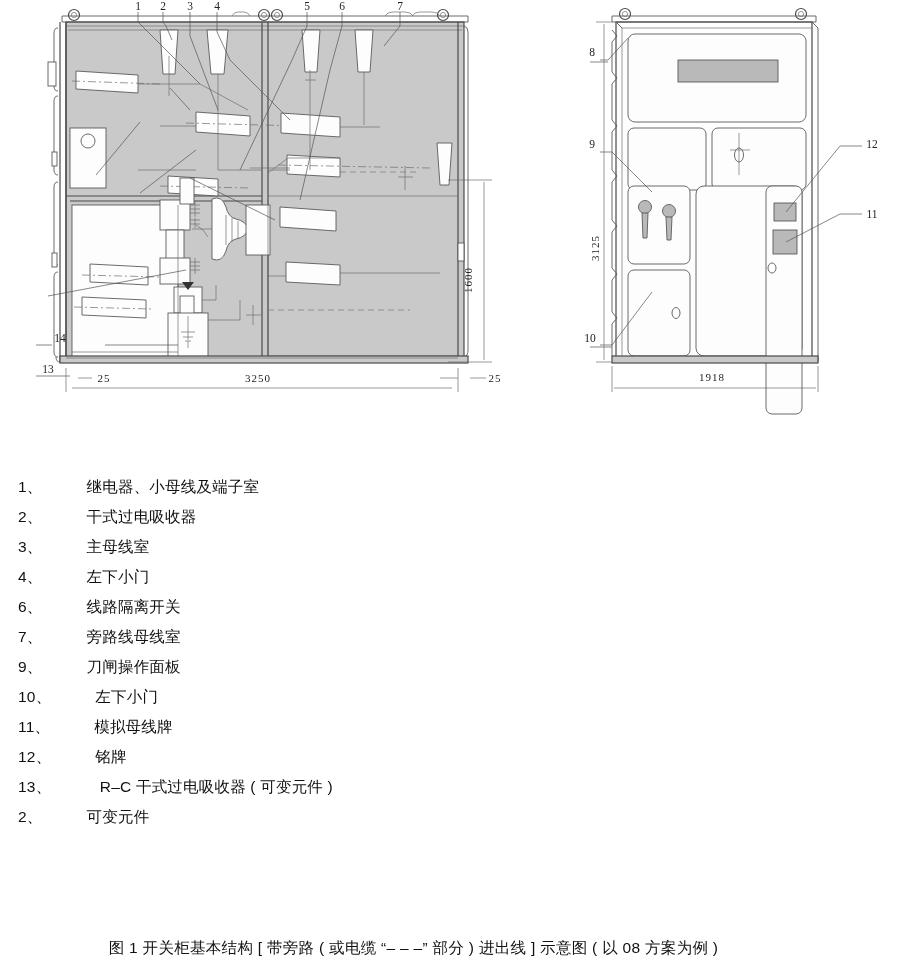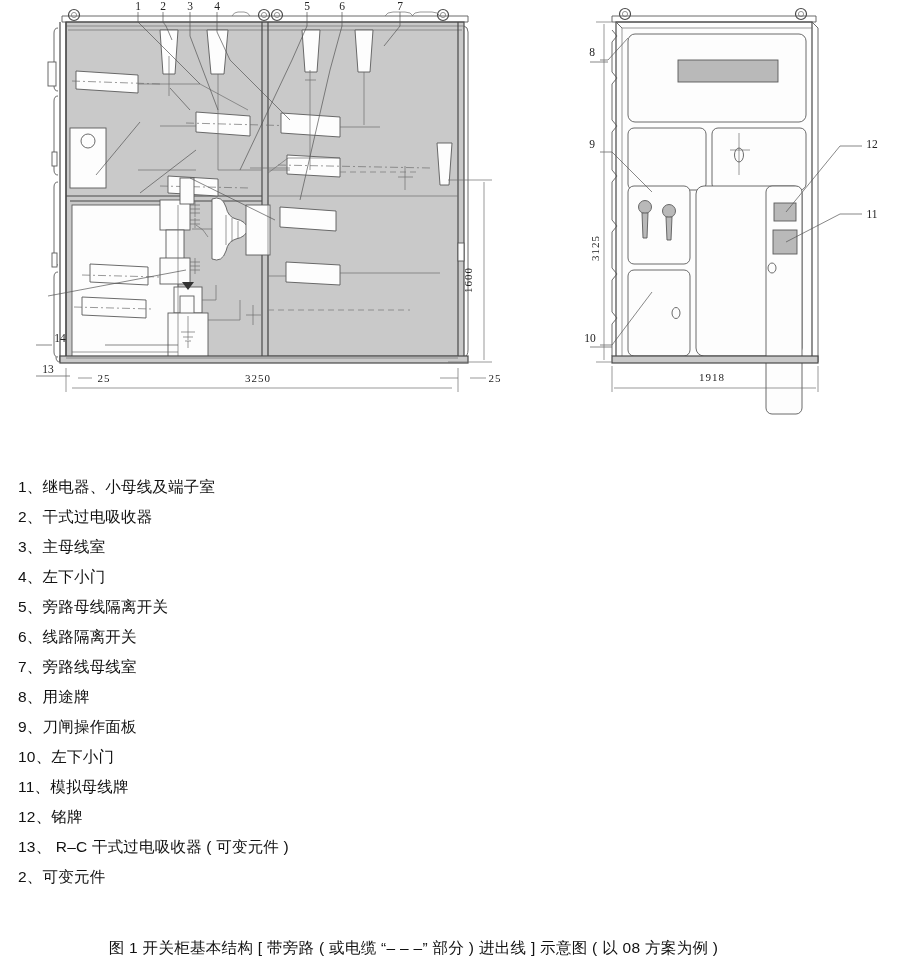--- a/index.html
+++ b/index.html
@@ -30,21 +30,21 @@
     width: 520px;
   }
   .legend-item {
     font-size: 15.5px;
     line-height: 30px;
     white-space: nowrap;
     letter-spacing: 0.2px;
     color: #111;
   }
   .legend-num { display: inline; }
-  .legend-label { display: inline; }
+  .legend-label { display: inline; margin-left: 44px; }
 
   #caption {
     position: absolute;
     left: 0;
     top: 938px;
     width: 827px;
     text-align: center;
     font-size: 15.5px;
     letter-spacing: 0.3px;
     color: #111;
@@ -446,24 +446,22 @@
     </g>
   </g>
 </svg>
 </div>
 
 <div id="legend">
   <div class="legend-item"><span class="legend-num">1、</span><span class="legend-label">继电器、小母线及端子室</span></div>
   <div class="legend-item"><span class="legend-num">2、</span><span class="legend-label">干式过电吸收器</span></div>
   <div class="legend-item"><span class="legend-num">3、</span><span class="legend-label">主母线室</span></div>
   <div class="legend-item"><span class="legend-num">4、</span><span class="legend-label">左下小门</span></div>
-  <div class="legend-item"><span class="legend-num">5、</span><span class="legend-label">旁路母线隔离开关</span></div>
   <div class="legend-item"><span class="legend-num">6、</span><span class="legend-label">线路隔离开关</span></div>
   <div class="legend-item"><span class="legend-num">7、</span><span class="legend-label">旁路线母线室</span></div>
-  <div class="legend-item"><span class="legend-num">8、</span><span class="legend-label">用途牌</span></div>
   <div class="legend-item"><span class="legend-num">9、</span><span class="legend-label">刀闸操作面板</span></div>
   <div class="legend-item"><span class="legend-num">10、</span><span class="legend-label">左下小门</span></div>
   <div class="legend-item"><span class="legend-num">11、</span><span class="legend-label">模拟母线牌</span></div>
   <div class="legend-item"><span class="legend-num">12、</span><span class="legend-label">铭牌</span></div>
   <div class="legend-item"><span class="legend-num">13、</span><span class="legend-label"> R–C 干式过电吸收器 ( 可变元件 )</span></div>
   <div class="legend-item"><span class="legend-num">2、</span><span class="legend-label">可变元件</span></div>
 </div>
 
 <div id="caption">图 1 开关柜基本结构 [ 带旁路 ( 或电缆 “– – –” 部分 ) 进出线 ] 示意图 ( 以 08 方案为例 )</div>
 

